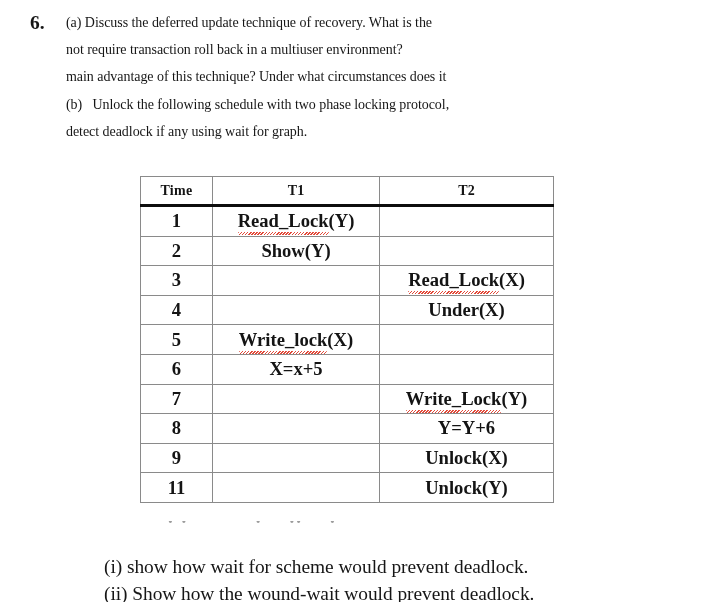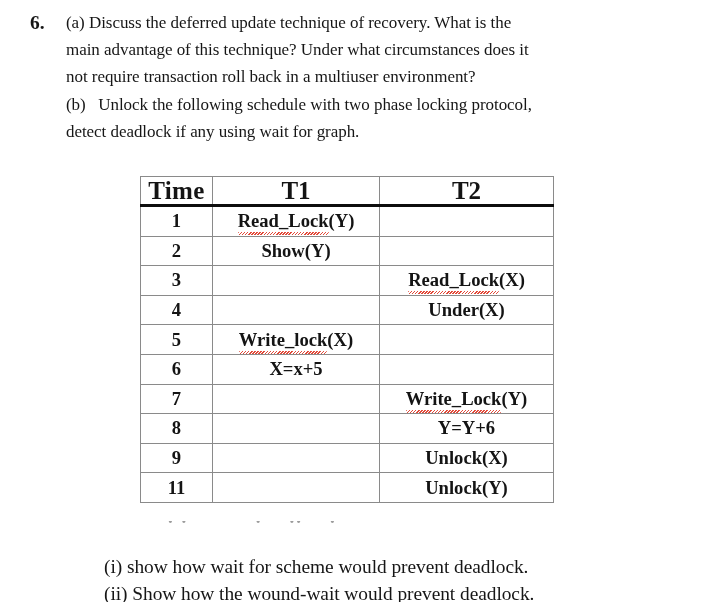--- a/index.html
+++ b/index.html
@@ -33,21 +33,21 @@
     line-height: 27px;
     letter-spacing: 0.1px;
   }
   #q-body {
     position: absolute;
     left: 66px;
     top: 9px;
     width: 630px;
   }
   .para-line {
-    font-size: 17px;
+    font-size: 14px;
     line-height: 27.2px;
     white-space: pre;
     letter-spacing: -0.05px;
   }
 
   
   #schedule-table-wrap {
     position: absolute;
     left: 140px;
     top: 176px;
@@ -69,21 +69,21 @@
     padding: 0;
     font-weight: bold;
     font-size: 18.6px;
     line-height: 26px;
     vertical-align: middle;
     color: #141414;
   }
   table.schedule thead th {
     text-align: center;
     border-bottom: 3px solid #0d0d0d;
-    font-size: 25px;
+    font-size: 14px;
     height: 27px;
   }
   table.schedule thead th.th-time { letter-spacing: 0.3px; }
 
   td.c-num {
     text-align: center;
     font-size: 18.8px;
   }
   td.c-op {
     text-align: center;
@@ -150,22 +150,22 @@
 </style>
 </head>
 <body>
 
 <div id="question-block">
 
   <div id="q-number">6.</div>
 
   <div id="q-body">
     <div class="para-line">(a) Discuss the deferred update technique of recovery. What is the</div>
+    <div class="para-line">not require transaction roll back in a multiuser environment?</div>
     <div class="para-line">main advantage of this technique? Under what circumstances does it</div>
-    <div class="para-line">not require transaction roll back in a multiuser environment?</div>
     <div class="para-line">(b)   Unlock the following schedule with two phase locking protocol,</div>
     <div class="para-line">detect deadlock if any using wait for graph.</div>
   </div>
 
 </div>
 
 <div id="schedule-table-wrap">
   <table class="schedule">
     <colgroup>
       <col class="c-time">

